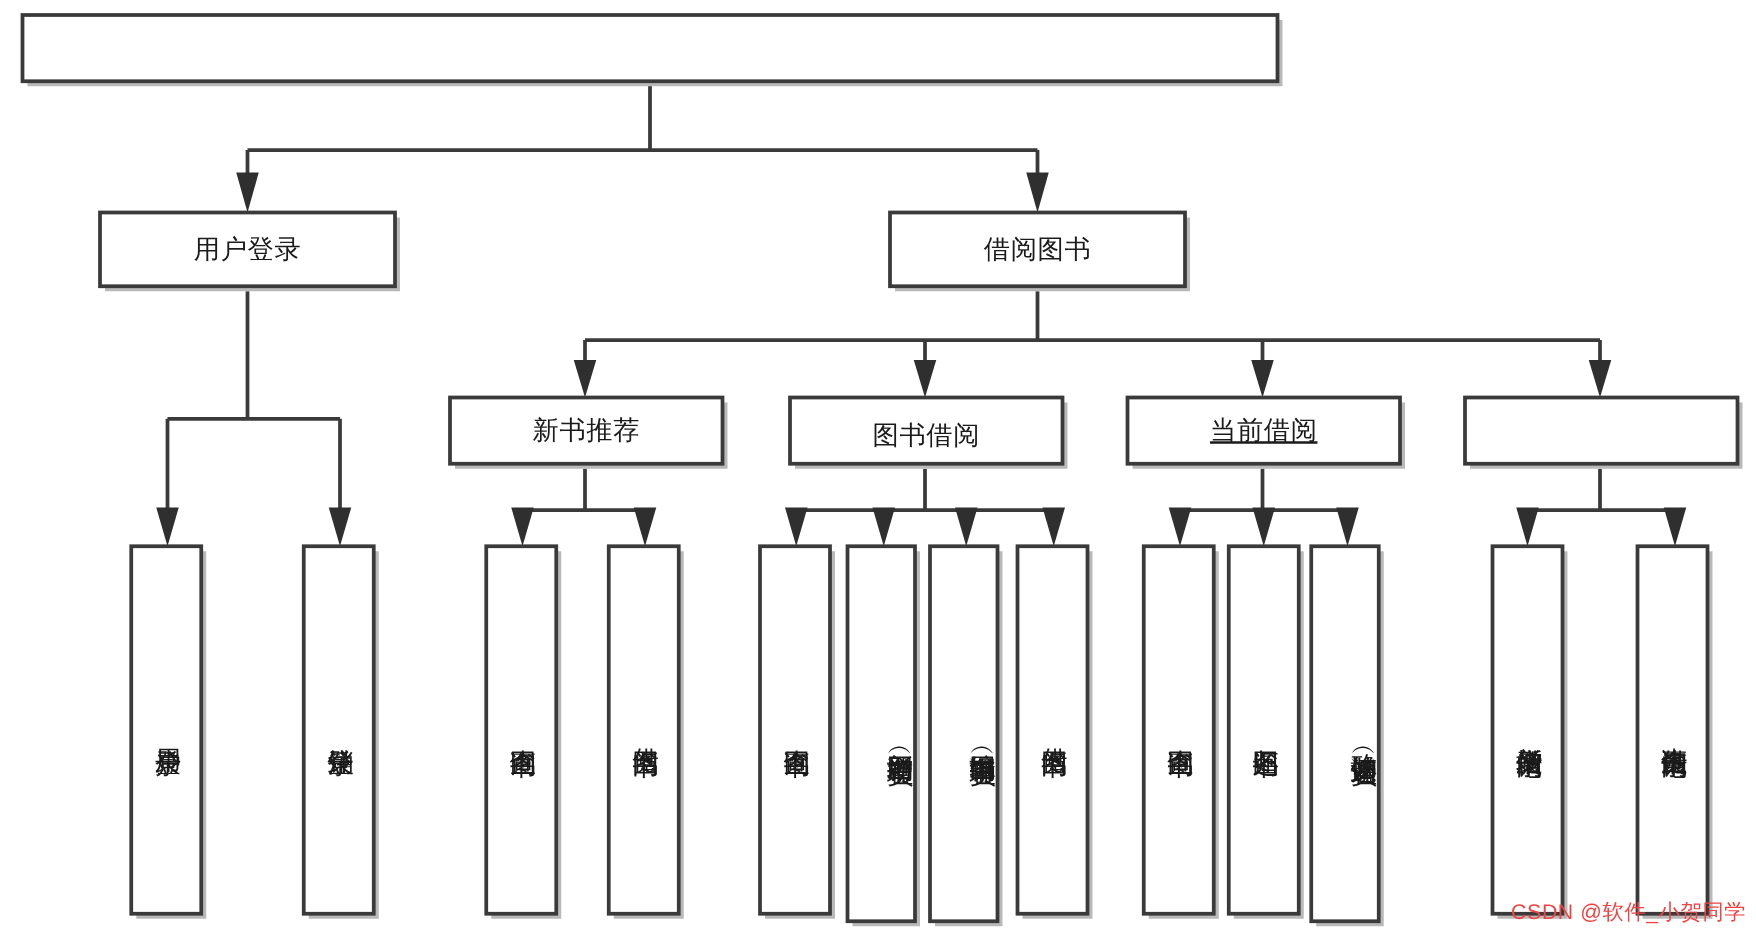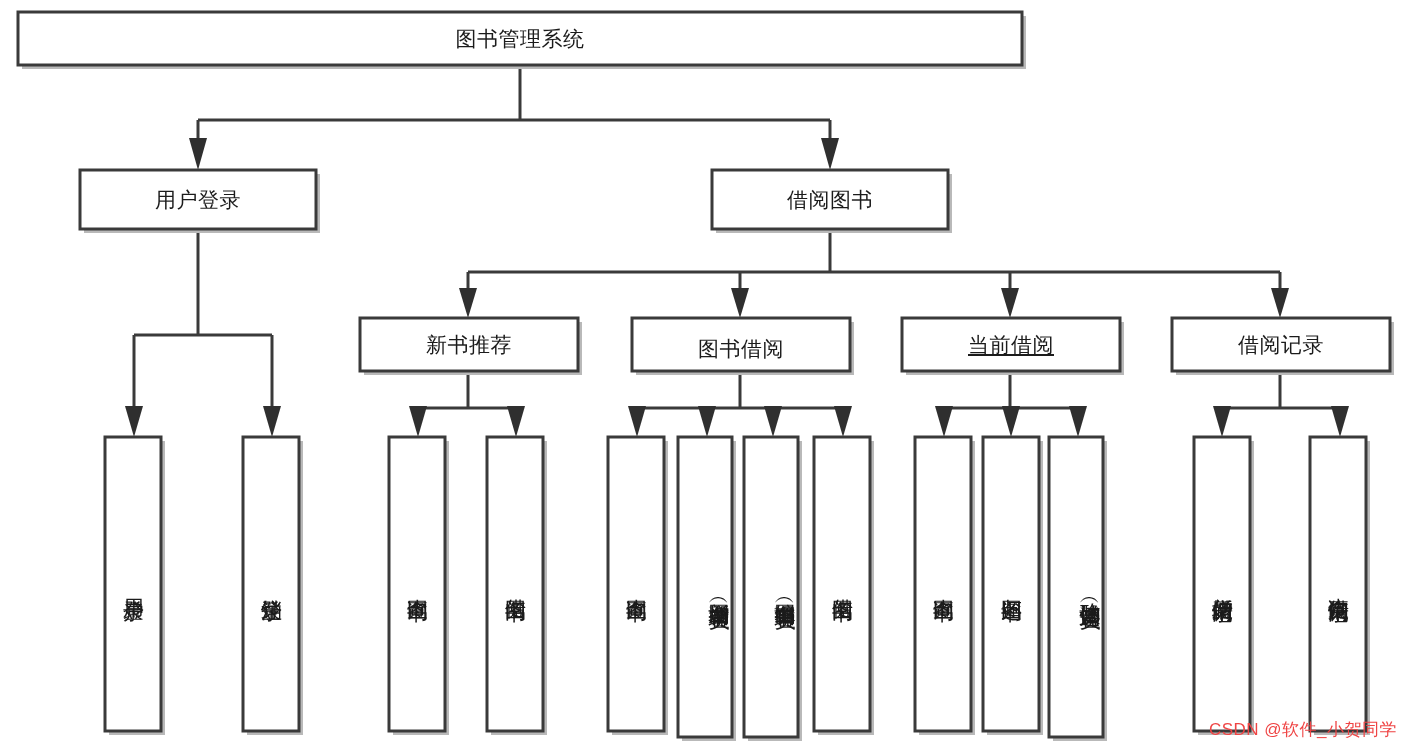--- a/index.html
+++ b/index.html
@@ -240,29 +240,27 @@
     <g>
       <rect class="node-box-shadow" x="1198" y="441" width="56" height="294"></rect>
       <rect class="node-box" x="1194" y="437" width="56" height="294"></rect>
     </g>
     <g>
       <rect class="node-box-shadow" x="1314" y="441" width="56" height="294"></rect>
       <rect class="node-box" x="1310" y="437" width="56" height="294"></rect>
     </g>
   </svg>
 
-  <div class="node-label-h" style="left:18px; top:12px; width:1004px; height:53px;">图书管理系统</div>
 
   <div class="node-label-h" style="left:80px; top:170px; width:236px; height:59px;">用户登录</div>
   <div class="node-label-h" style="left:712px; top:170px; width:236px; height:59px;">借阅图书</div>
 
   <div class="node-label-h" style="left:360px; top:318px; width:218px; height:53px;">新书推荐</div>
   <div class="node-label-h" style="left:632px; top:318px; width:218px; height:62px;">图书借阅</div>
   <div class="node-label-h" style="left:902px; top:318px; width:218px; height:53px;text-decoration:underline;">当前借阅</div>
-  <div class="node-label-h" style="left:1172px; top:318px; width:218px; height:53px;">借阅记录</div>
 
   <div class="node-label-v v-center" style="left:105px; top:437px; width:56px; height:294px;">用户登录</div>
   <div class="node-label-v v-center" style="left:243px; top:437px; width:56px; height:294px;">注销登录</div>
 
   <div class="node-label-v v-center" style="left:389px; top:437px; width:56px; height:294px;">查询图书</div>
   <div class="node-label-v v-center" style="left:487px; top:437px; width:56px; height:294px;">借阅图书</div>
 
   <div class="node-label-v v-center" style="left:608px; top:437px; width:56px; height:294px;">查询图书</div>
   <div class="node-label-v" style="left:678px; top:443px; width:54px; height:294px;">新增图书（管理员）</div>
   <div class="node-label-v" style="left:744px; top:443px; width:54px; height:294px;">编辑图书（管理员）</div>

